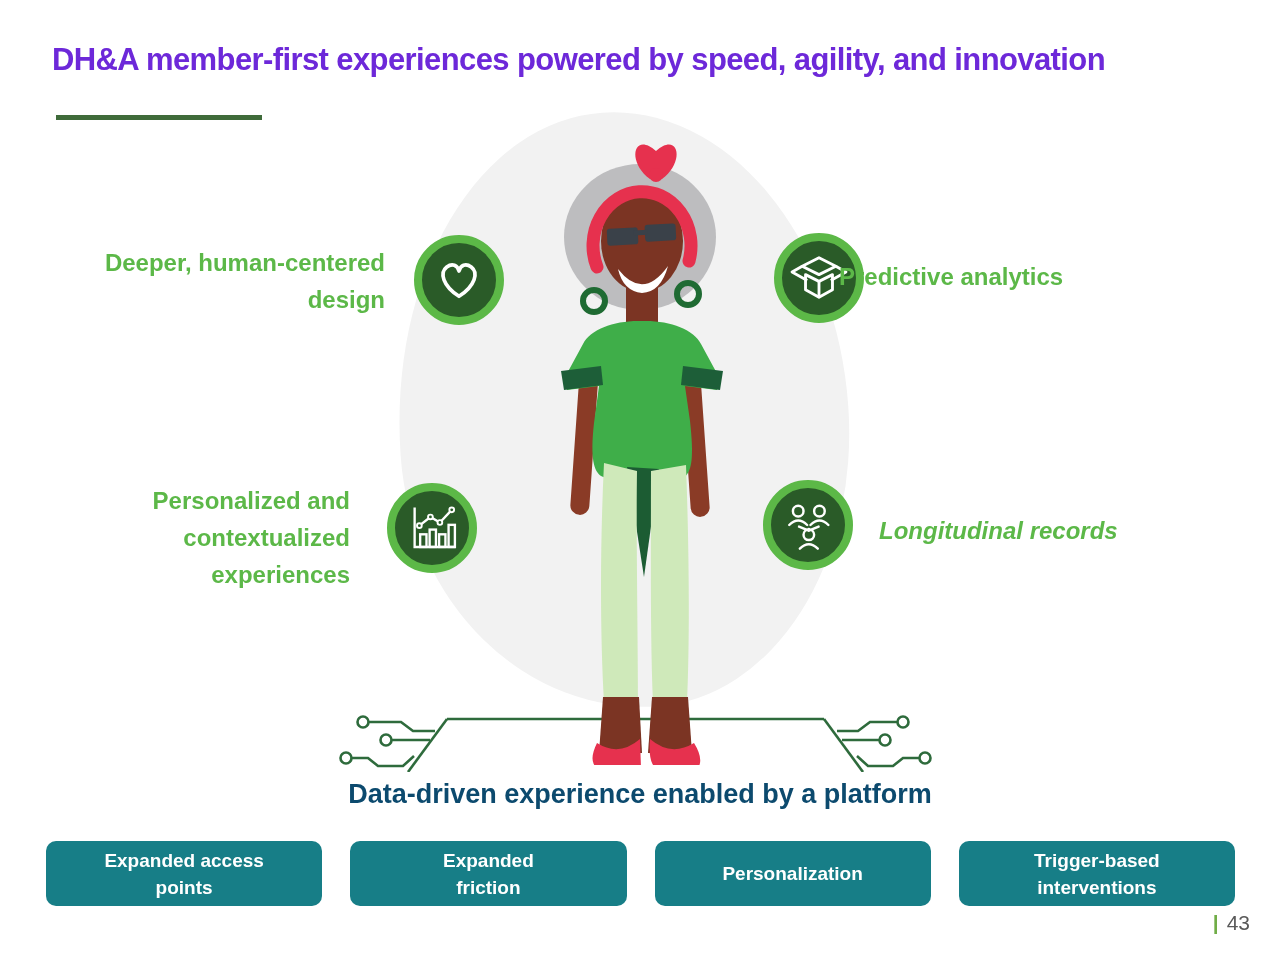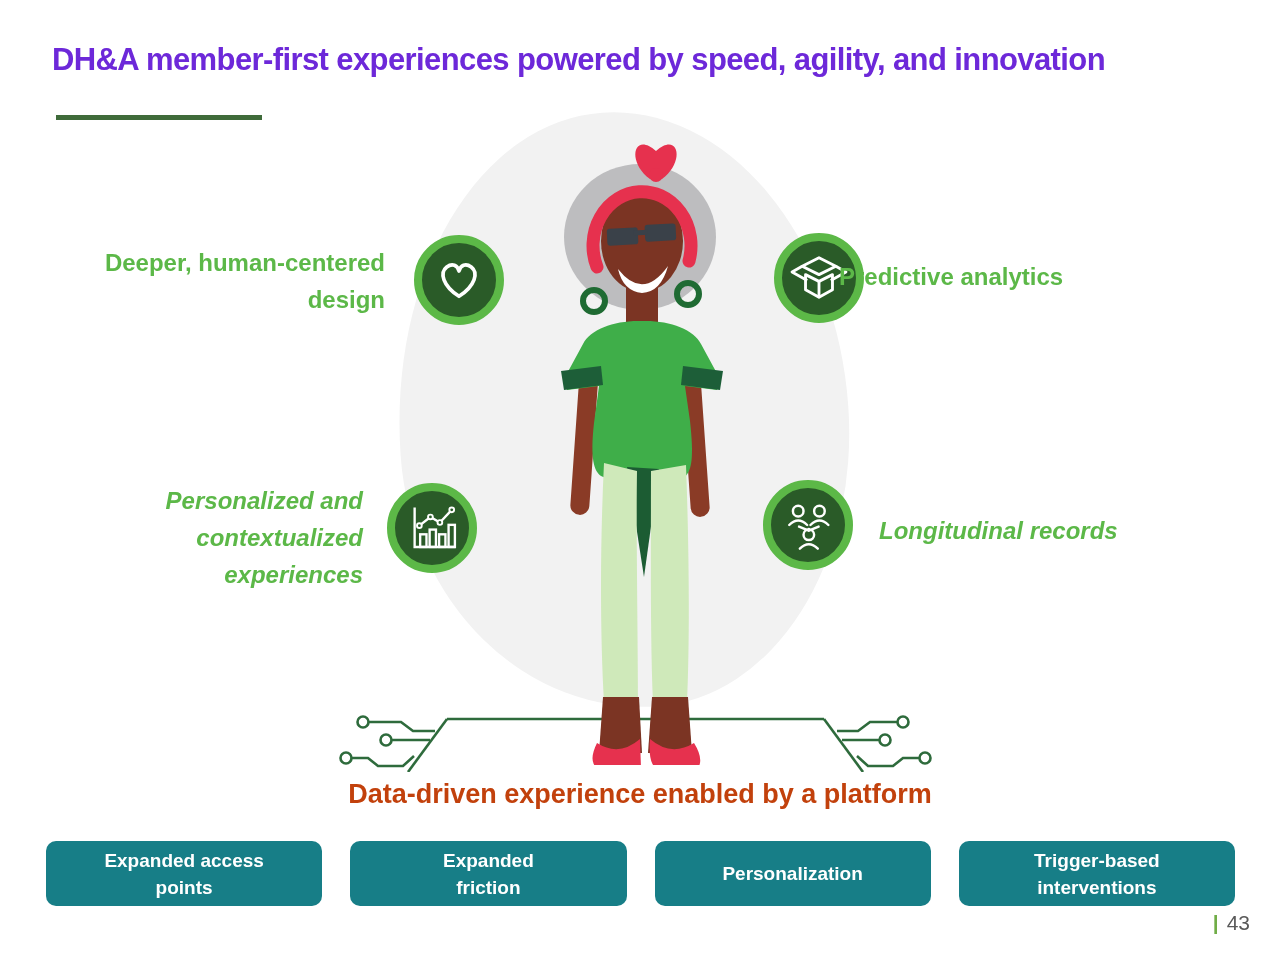--- a/index.html
+++ b/index.html
@@ -31,21 +31,21 @@
   .callout-circle svg{display:block;}
   
   .callout-label{
     position:absolute;color:#5cb848;font-weight:700;font-size:24px;line-height:37px;
     white-space:pre-line;
   }
   .align-right{text-align:right;}
   
   #caption{
     left:0;top:779px;width:1280px;text-align:center;
-    color:#c2410c;font-weight:700;font-size:27px;
+    color:#0c4a6e;font-weight:700;font-size:27px;
   }
   
   #button-row{
     left:46px;top:841px;width:1189px;height:65px;
     display:flex;gap:28px;
   }
   .platform-button{
     flex:1;background:#177e87;border-radius:10px;color:#ffffff;
     font-weight:700;font-size:19px;line-height:27px;
     display:flex;align-items:center;justify-content:center;text-align:center;
@@ -135,21 +135,21 @@
         <path d="M38,14 L58,24 L38,34 L18,24 Z"></path>
         <path d="M18,24 L6,31 L24,41"></path>
         <path d="M58,24 L70,31 L52,41"></path>
         <path d="M22,34 L38,42 L54,34 L54,52 L38,61 L22,52 Z"></path>
         <path d="M38,42 L38,61"></path>
       </g>
     </svg>
   </div>
   <div class="callout-label abs" style="left:839px;top:258px;width:330px;">Predictive analytics</div>
 
-  <div class="callout-label align-right abs" style="left:103px;top:482px;width:260px;font-style:italic;">Personalized and
+  <div class="callout-label align-right abs" style="left:90px;top:482px;width:260px;">Personalized and
 contextualized
 experiences</div>
   <div class="callout-circle" style="left:387px;top:483px;">
     <svg width="60" height="60" viewBox="0 0 76 76">
       <g fill="none" stroke="#ffffff" stroke-width="3">
         <path d="M16,12 L16,62 L68,62"></path>
         <rect x="23" y="46" width="8" height="16"></rect>
         <rect x="35" y="40" width="8" height="22"></rect>
         <rect x="47" y="46" width="8" height="16"></rect>
         <rect x="59" y="34" width="8" height="28"></rect>

